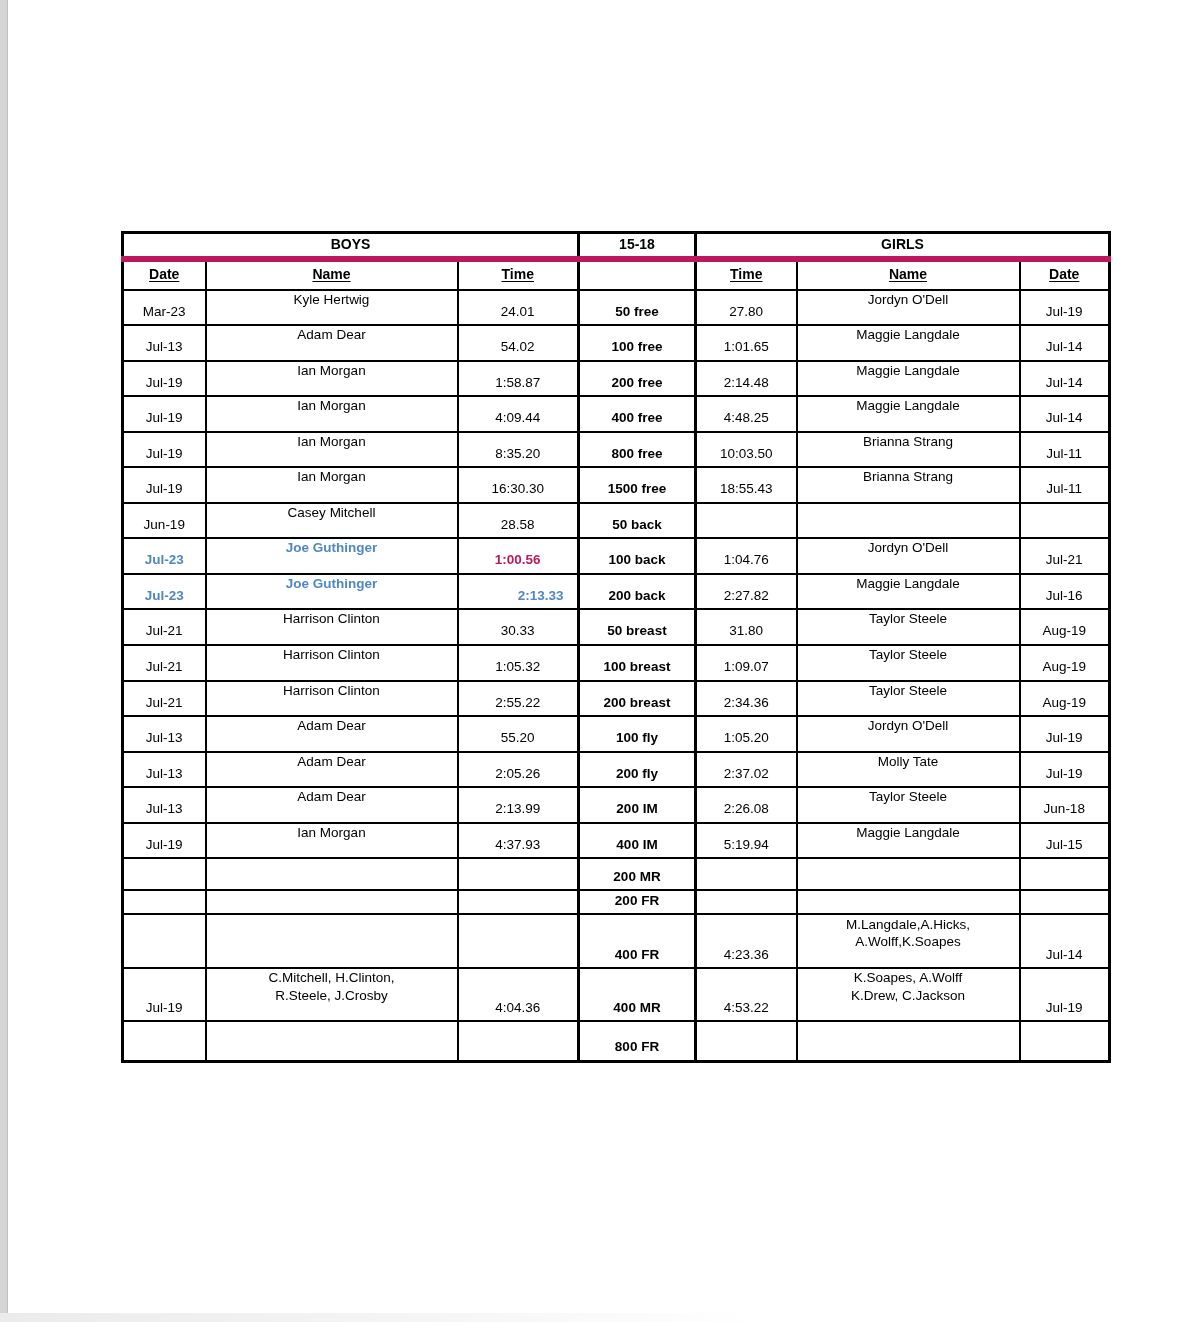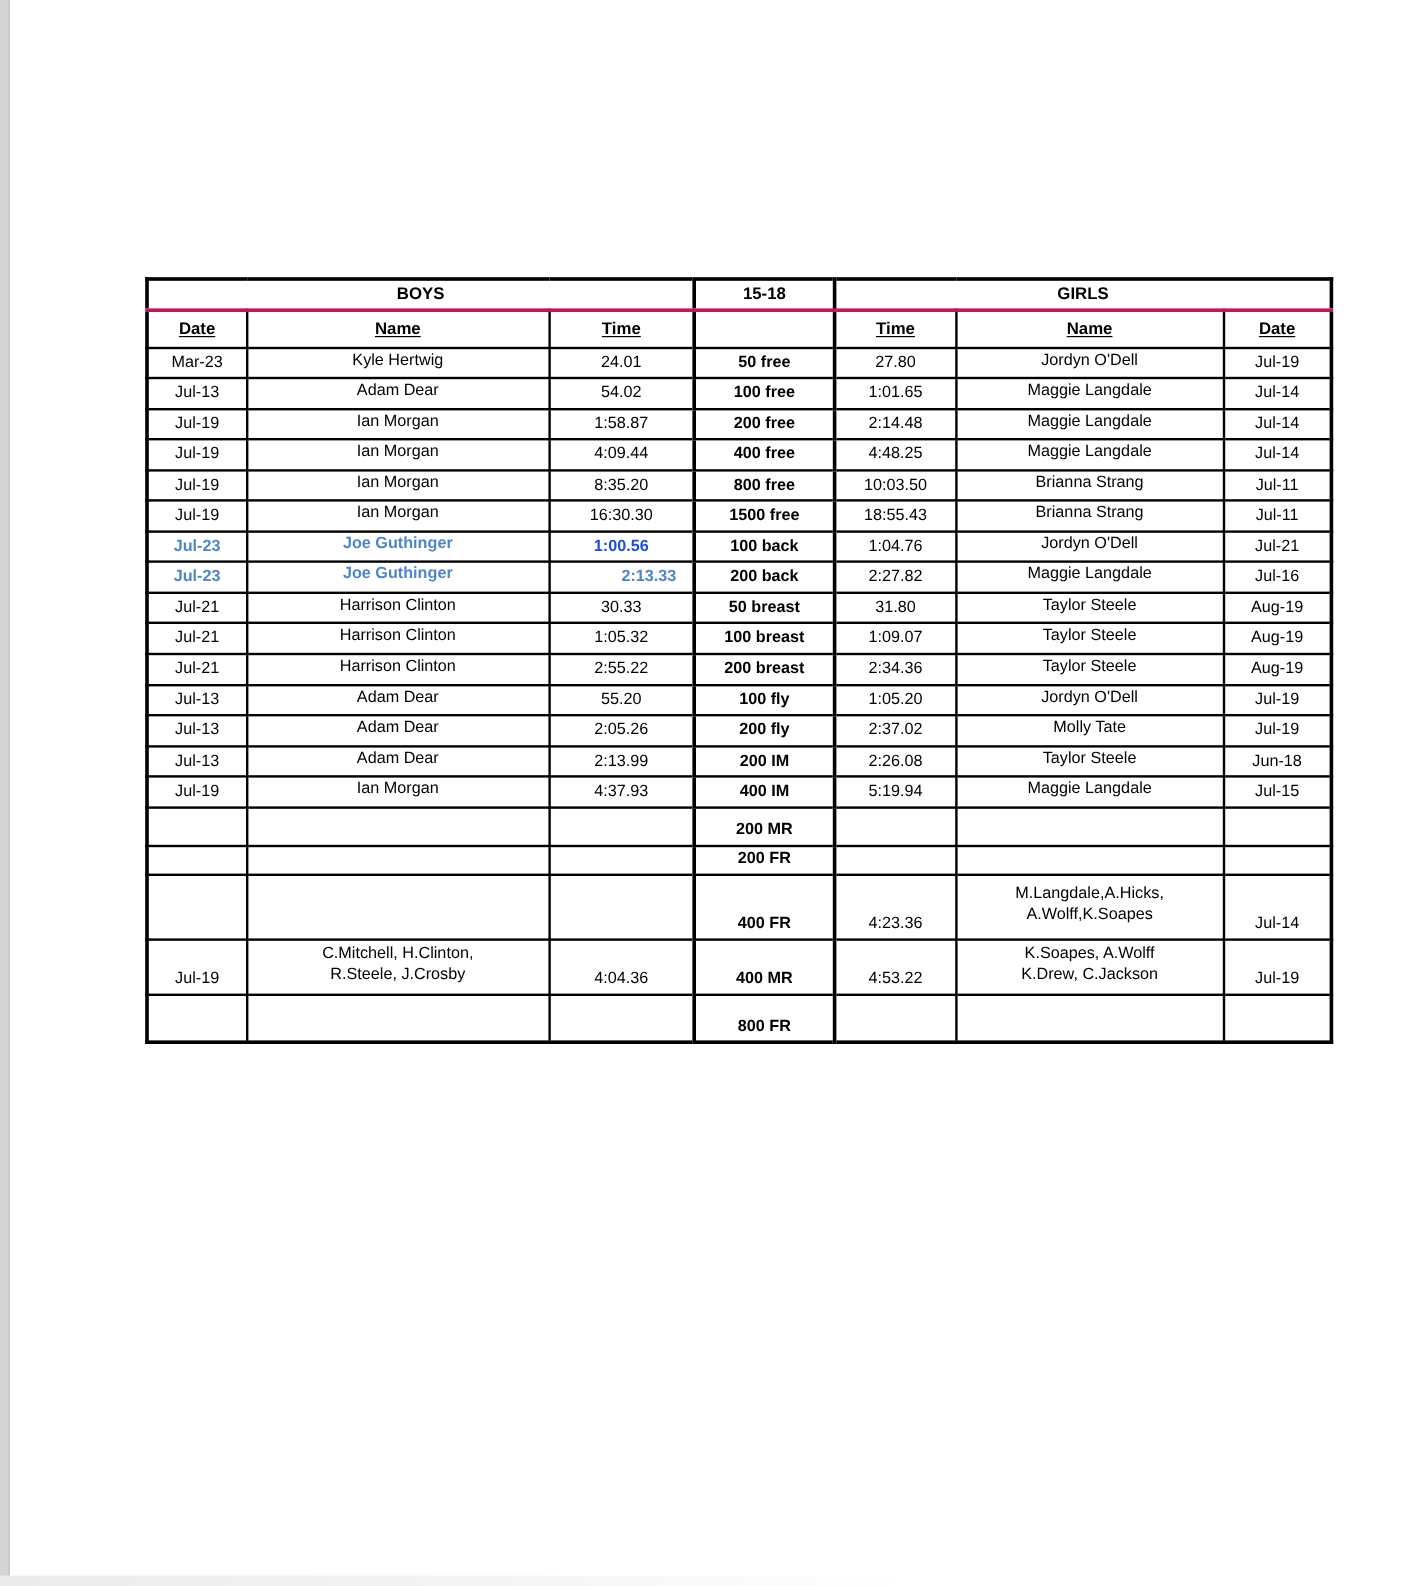--- a/index.html
+++ b/index.html
@@ -37,21 +37,21 @@
     text-align: center;
     padding: 0 2px 4px 2px;
     vertical-align: bottom;
     font-size: 13.5px;
     line-height: 1.3;
     overflow: hidden;
   }
   .records thead tr.section-row th {
     font-size: 14px;
     font-weight: bold;
-    border-bottom: 3px solid #be185d;
+    border-bottom: 6px solid #be185d;
     height: 26px;
     vertical-align: middle;
     padding-bottom: 2px;
   }
   .records thead tr.colhead-row th {
     font-size: 14px;
     font-weight: bold;
     text-decoration: underline;
     text-underline-offset: 2px;
     height: 31px;
@@ -60,21 +60,21 @@
   }
   .records tbody tr { height: 25px; }
   .records td.ev, .records th.ev {
     border-left: 3px solid #000;
     border-right: 3px solid #000;
     font-weight: bold;
   }
   .records td.name {
     vertical-align: middle;
     white-space: pre-line;
-    padding-bottom: 6px;
+    padding-bottom: 16px;
     text-align: center;
   }
   .records td.blue {
     font-weight: bold;
   }
 </style>
 </head>
 <body>
 
 <div class="page">
@@ -156,23 +156,32 @@
         <tr>
           <td>Jul-19</td>
           <td class="name">Ian Morgan</td>
           <td>16:30.30</td>
           <td class="ev">1500 free</td>
           <td>18:55.43</td>
           <td class="name">Brianna Strang</td>
           <td>Jul-11</td>
         </tr>
         <tr>
+          <td>Jun-19</td>
+          <td class="name">Casey Mitchell</td>
+          <td>28.58</td>
+          <td class="ev">50 back</td>
+          <td></td>
+          <td class="name"></td>
+          <td></td>
+        </tr>
+        <tr>
           <td class="blue" style="color: rgb(79, 134, 198);">Jul-23</td>
           <td class="name blue" style="color: rgb(79, 134, 198);">Joe Guthinger</td>
-          <td class="blue" style="color: #1d4ed8; text-align: center;">1:00.56</td>
+          <td class="blue" style="color: #be185d; text-align: center;">1:00.56</td>
           <td class="ev">100 back</td>
           <td>1:04.76</td>
           <td class="name">Jordyn O'Dell</td>
           <td>Jul-21</td>
         </tr>
         <tr>
           <td class="blue" style="color: rgb(79, 134, 198);">Jul-23</td>
           <td class="name blue" style="color: rgb(79, 134, 198);">Joe Guthinger</td>
           <td class="blue" style="color: rgb(79, 134, 198); padding-left: 48px;">2:13.33</td>
           <td class="ev">200 back</td>

